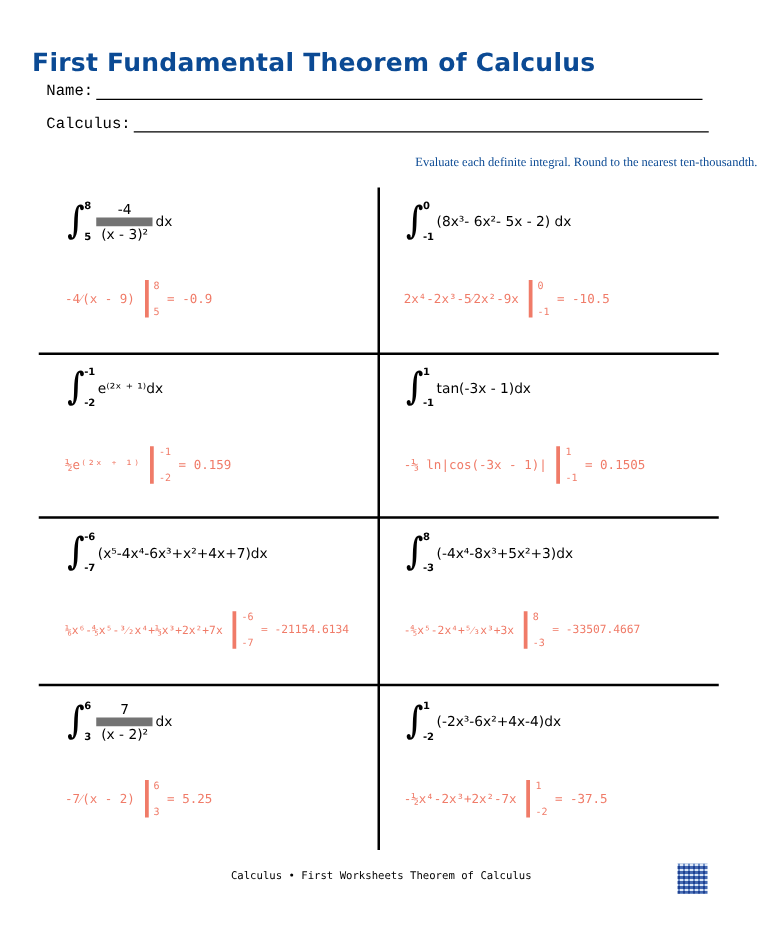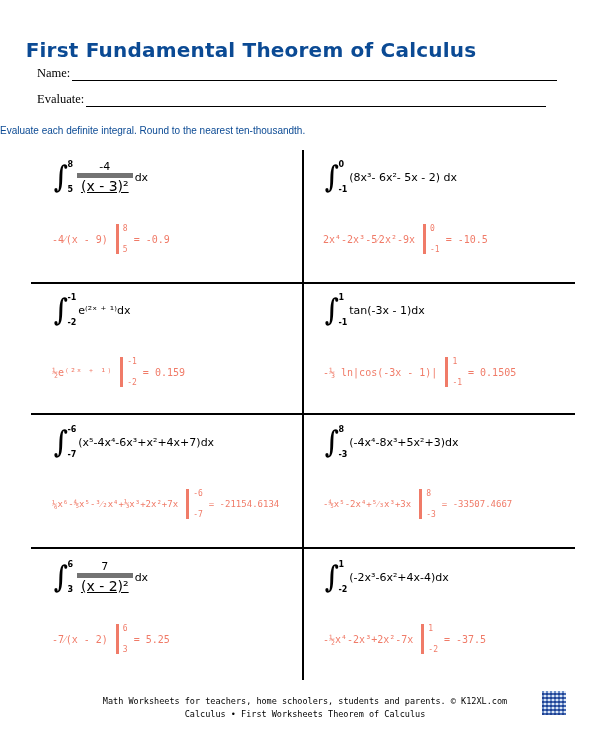--- a/index.html
+++ b/index.html
@@ -1,48 +1,48 @@
 <!DOCTYPE html>
 <html><head>
 <meta charset="utf-8">
 <style>
   html, body { margin: 0; padding: 0; background: #ffffff; }
   body { width: 606px; height: 750px; position: relative; overflow: hidden; font-family: "DejaVu Sans", sans-serif; color: #000; }
   .title { position: absolute; top: 38px; left: 0; width: 502px; text-align: center; font-family: "DejaVu Sans", sans-serif; font-weight: bold; font-size: 20px; color: #0b4a94; letter-spacing: 0.2px; }
-  .field { position: absolute; left: 37px; font-family: Liberation Serif, serif; font-size: 12.5px; display: flex; align-items: flex-end; justify-content: space-between; }
+  .field { position: absolute; left: 37px; font-family: Liberation Mono, monospace; font-size: 12.5px; display: flex; align-items: flex-end; justify-content: space-between; }
   .field .line { border-bottom: 1px solid #000; height: 12px; margin-left: 2px; }
-  .instr { position: absolute; top: 125px; left: 0; width: 606px; text-align: left; font-family: Liberation Sans, sans-serif; font-size: 10px; color: #0b4a94; }
+  .instr { position: absolute; top: 125px; left: 0; width: 606px; text-align: right; font-family: Liberation Serif, serif; font-size: 10px; color: #0b4a94; }
   .vline { position: absolute; left: 302px; top: 150px; width: 2px; height: 530px; background: #000; }
   .hline { position: absolute; left: 31px; width: 544px; height: 2px; background: #000; }
   .cell { position: absolute; width: 270px; height: 130px; }
   .q { position: absolute; top: 0; left: 0; display: flex; align-items: center; font-family: "DejaVu Sans", sans-serif; font-size: 11px; color: #000; }
   .intsign { font-size: 30px; font-weight: bold; line-height: 30px; font-family: "DejaVu Serif", serif; transform: scaleX(0.8); }
   .limits { display: flex; flex-direction: column; justify-content: space-between; height: 34px; font-size: 8px; margin-left: -2px; margin-right: 2px; font-weight: bold; }
   .frac { display: inline-flex; flex-direction: column; align-items: center; margin: 0 2px; }
   .frac .num { font-size: 11px; padding: 0 4px; }
-  .frac .den { font-size: 14px; border-top: 5px solid #737373; padding: 0 4px; text-decoration: underline; }
+  .frac .den { font-size: 11px; border-top: 7px solid #737373; padding: 0 4px; }
   .a { position: absolute; top: 64px; left: 0; display: flex; align-items: center; color: #f07b68; font-size: 10px; font-family: "DejaVu Sans Mono", monospace; }
   .a .bar { width: 3px; height: 30px; background: #f07b68; margin: 0 4px 0 8px; }
   .a .alim { display: flex; flex-direction: column; justify-content: space-between; height: 30px; font-size: 8px; margin-right: 6px; }
   .footer { position: absolute; top: 695px; left: 60px; width: 490px; text-align: center; font-family: "DejaVu Sans Mono", monospace; font-size: 8.5px; line-height: 13px; }
   .qr { position: absolute; left: 542px; top: 691px; width: 24px; height: 24px; background:
      repeating-linear-gradient(90deg, #6b8fc9 0 2px, #dfe7f5 2px 4px),
      repeating-linear-gradient(0deg, #4d73b8 0 2px, transparent 2px 4px); background-blend-mode: multiply; }
 </style>
 </head>
 <body>
 
 <div class="title">First Fundamental Theorem of Calculus</div>
 
 <div class="field" style="top:66px;">
   <span>Name:</span>
   <span class="line" style="width:485px;"></span>
 </div>
 <div class="field" style="top:92px;">
-  <span>Evaluate:</span>
+  <span>Calculus:</span>
   <span class="line" style="width:460px;"></span>
 </div>
 
 <div class="instr">Evaluate each definite integral. Round to the nearest ten-thousandth.</div>
 
 <div class="vline"></div>
 <div class="hline" style="top:282px;"></div>
 <div class="hline" style="top:413px;"></div>
 <div class="hline" style="top:547px;"></div>
 
@@ -213,16 +213,15 @@
     <span class="bar"></span>
     <span class="alim">
         <span>1</span>
         <span>-2</span>
       </span>
     <span>= -37.5</span>
   </div>
 </div>
 
 <div class="footer">
-  <div>Math Worksheets for teachers, home schoolers, students and parents. © K12XL.com</div>
   <div>Calculus • First Worksheets Theorem of Calculus</div>
 </div>
 <div class="qr"></div>
 
 </body></html>

